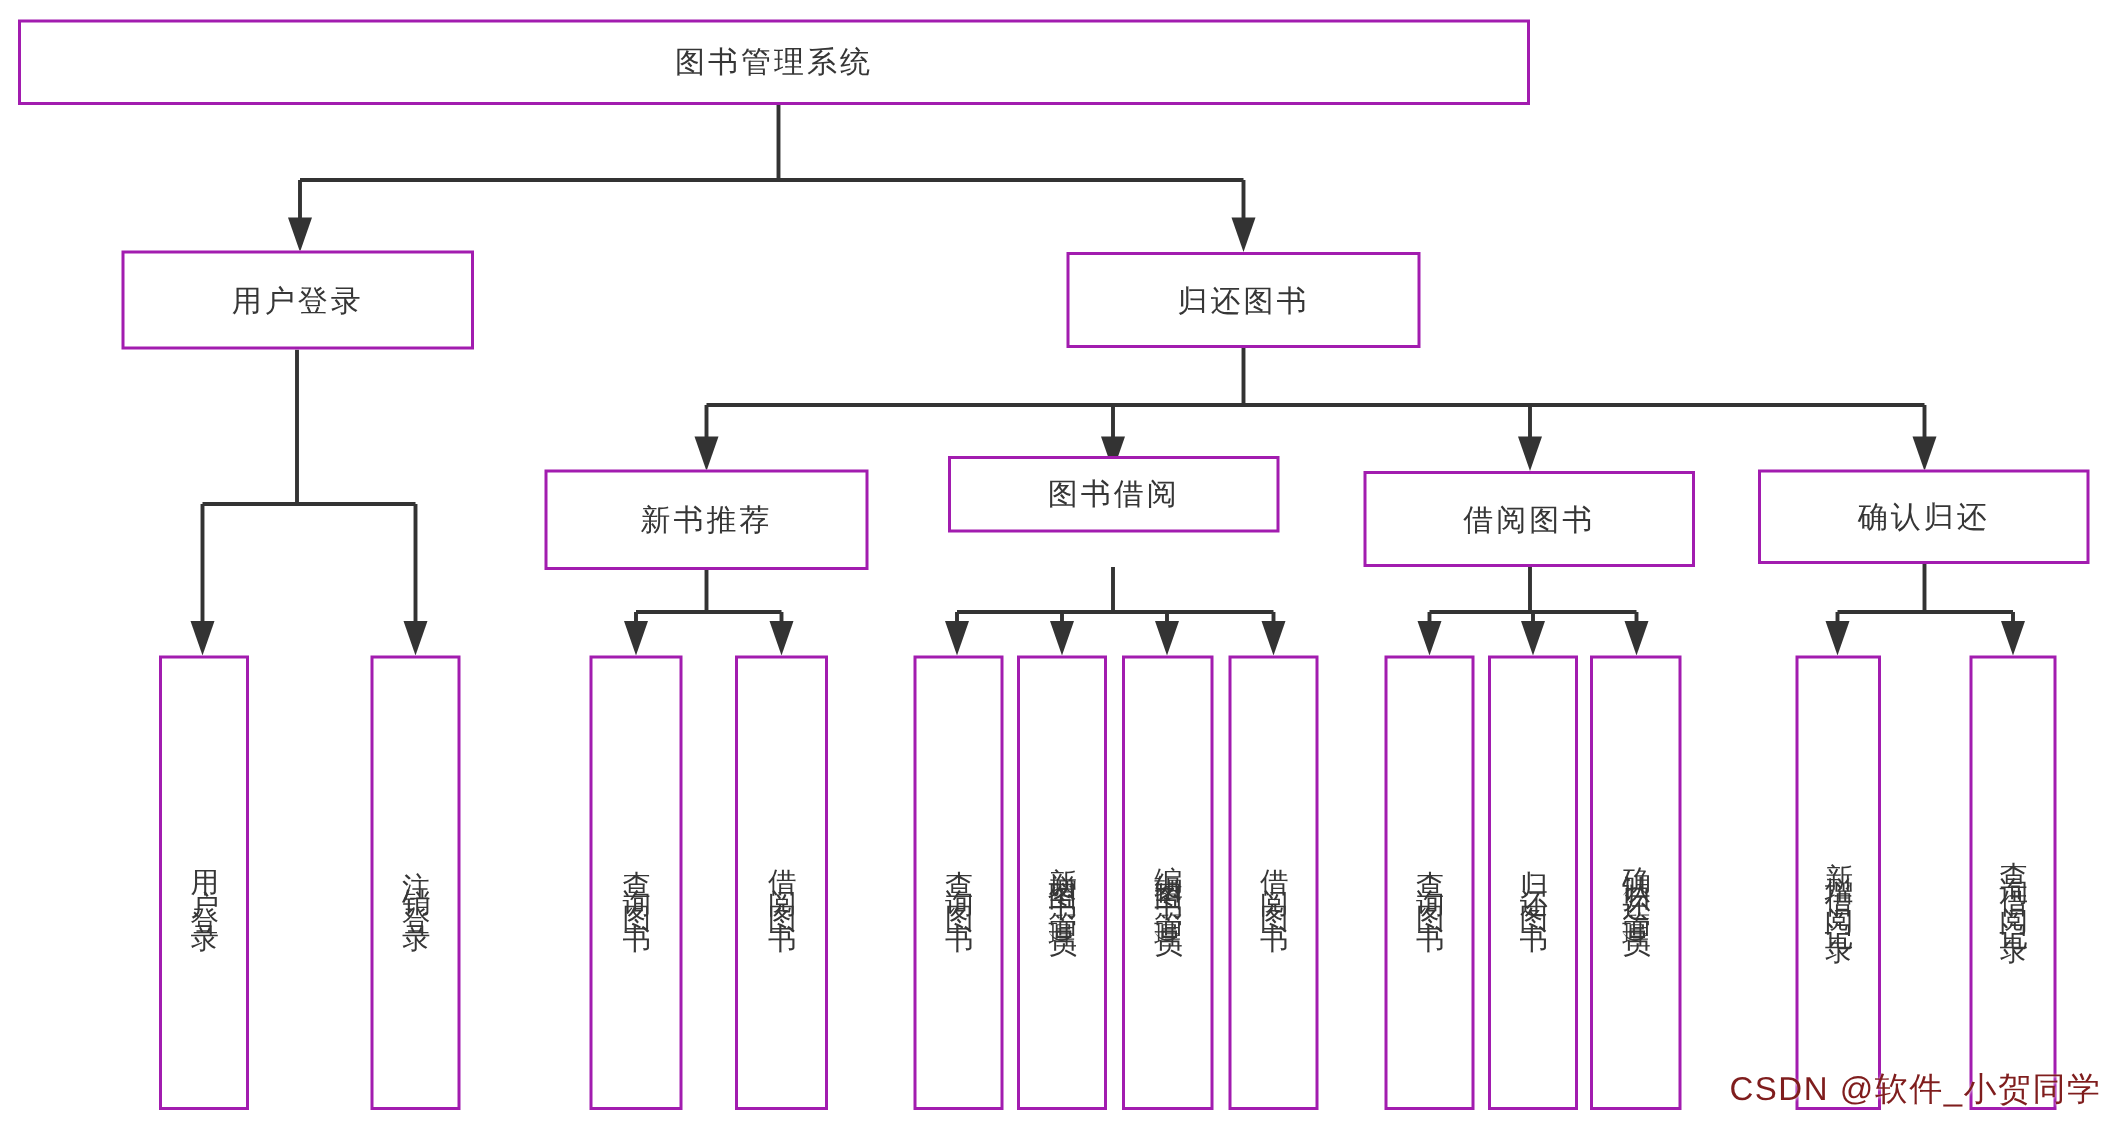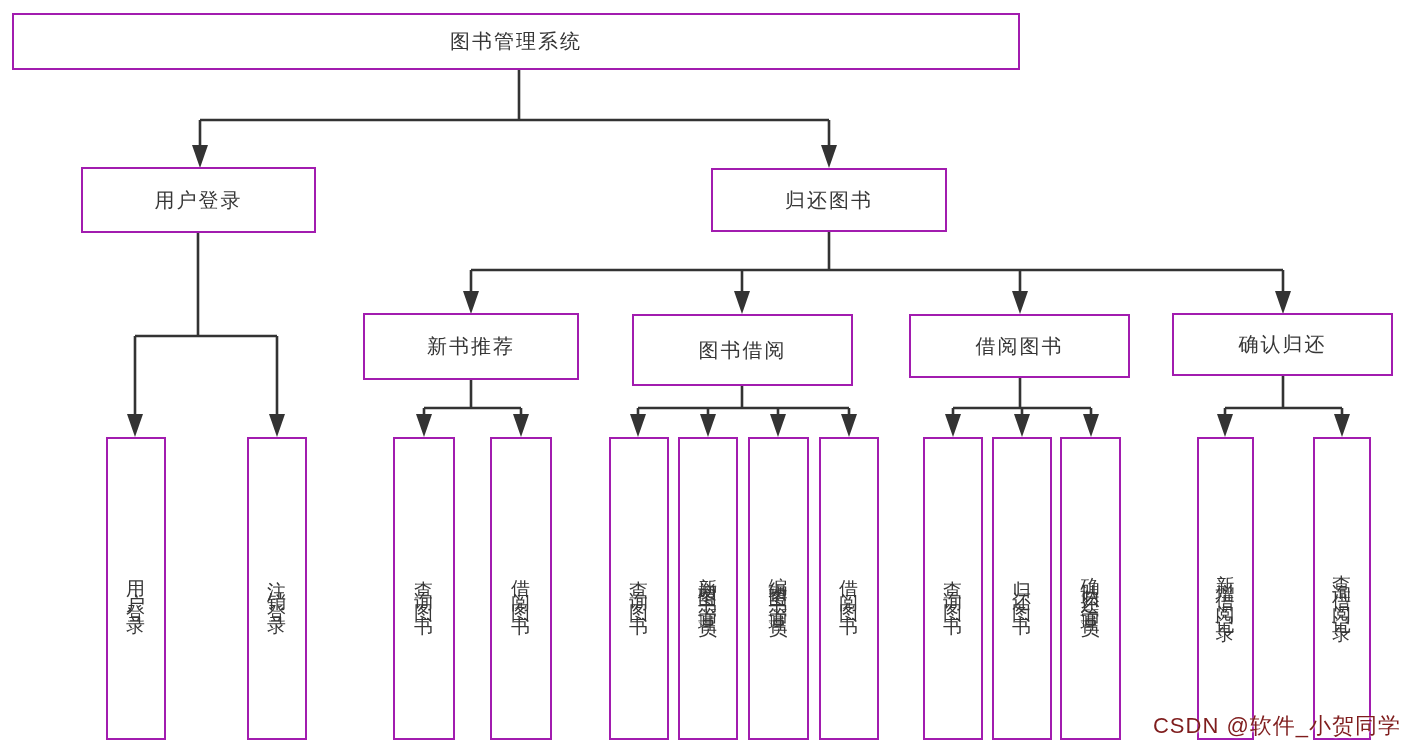--- a/index.html
+++ b/index.html
@@ -101,21 +101,21 @@
   <div class="box hbox" style="left:81px;top:167px;width:235px;height:66px">
     <span class="label">用户登录</span>
   </div>
   <div class="box hbox" style="left:711px;top:168px;width:236px;height:64px">
     <span class="label">归还图书</span>
   </div>
 
   <div class="box hbox" style="left:363px;top:313px;width:216px;height:67px">
     <span class="label">新书推荐</span>
   </div>
-  <div class="box hbox" style="left:632px;top:314px;width:221px;height:72px">
+  <div class="box hbox" style="left:632px;top:304px;width:221px;height:51px">
     <span class="label">图书借阅</span>
   </div>
   <div class="box hbox" style="left:909px;top:314px;width:221px;height:64px">
     <span class="label">借阅图书</span>
   </div>
   <div class="box hbox" style="left:1172px;top:313px;width:221px;height:63px">
     <span class="label">确认归还</span>
   </div>
 
   <div class="box vbox" style="left:106px;top:437px;width:60px;height:303px">

